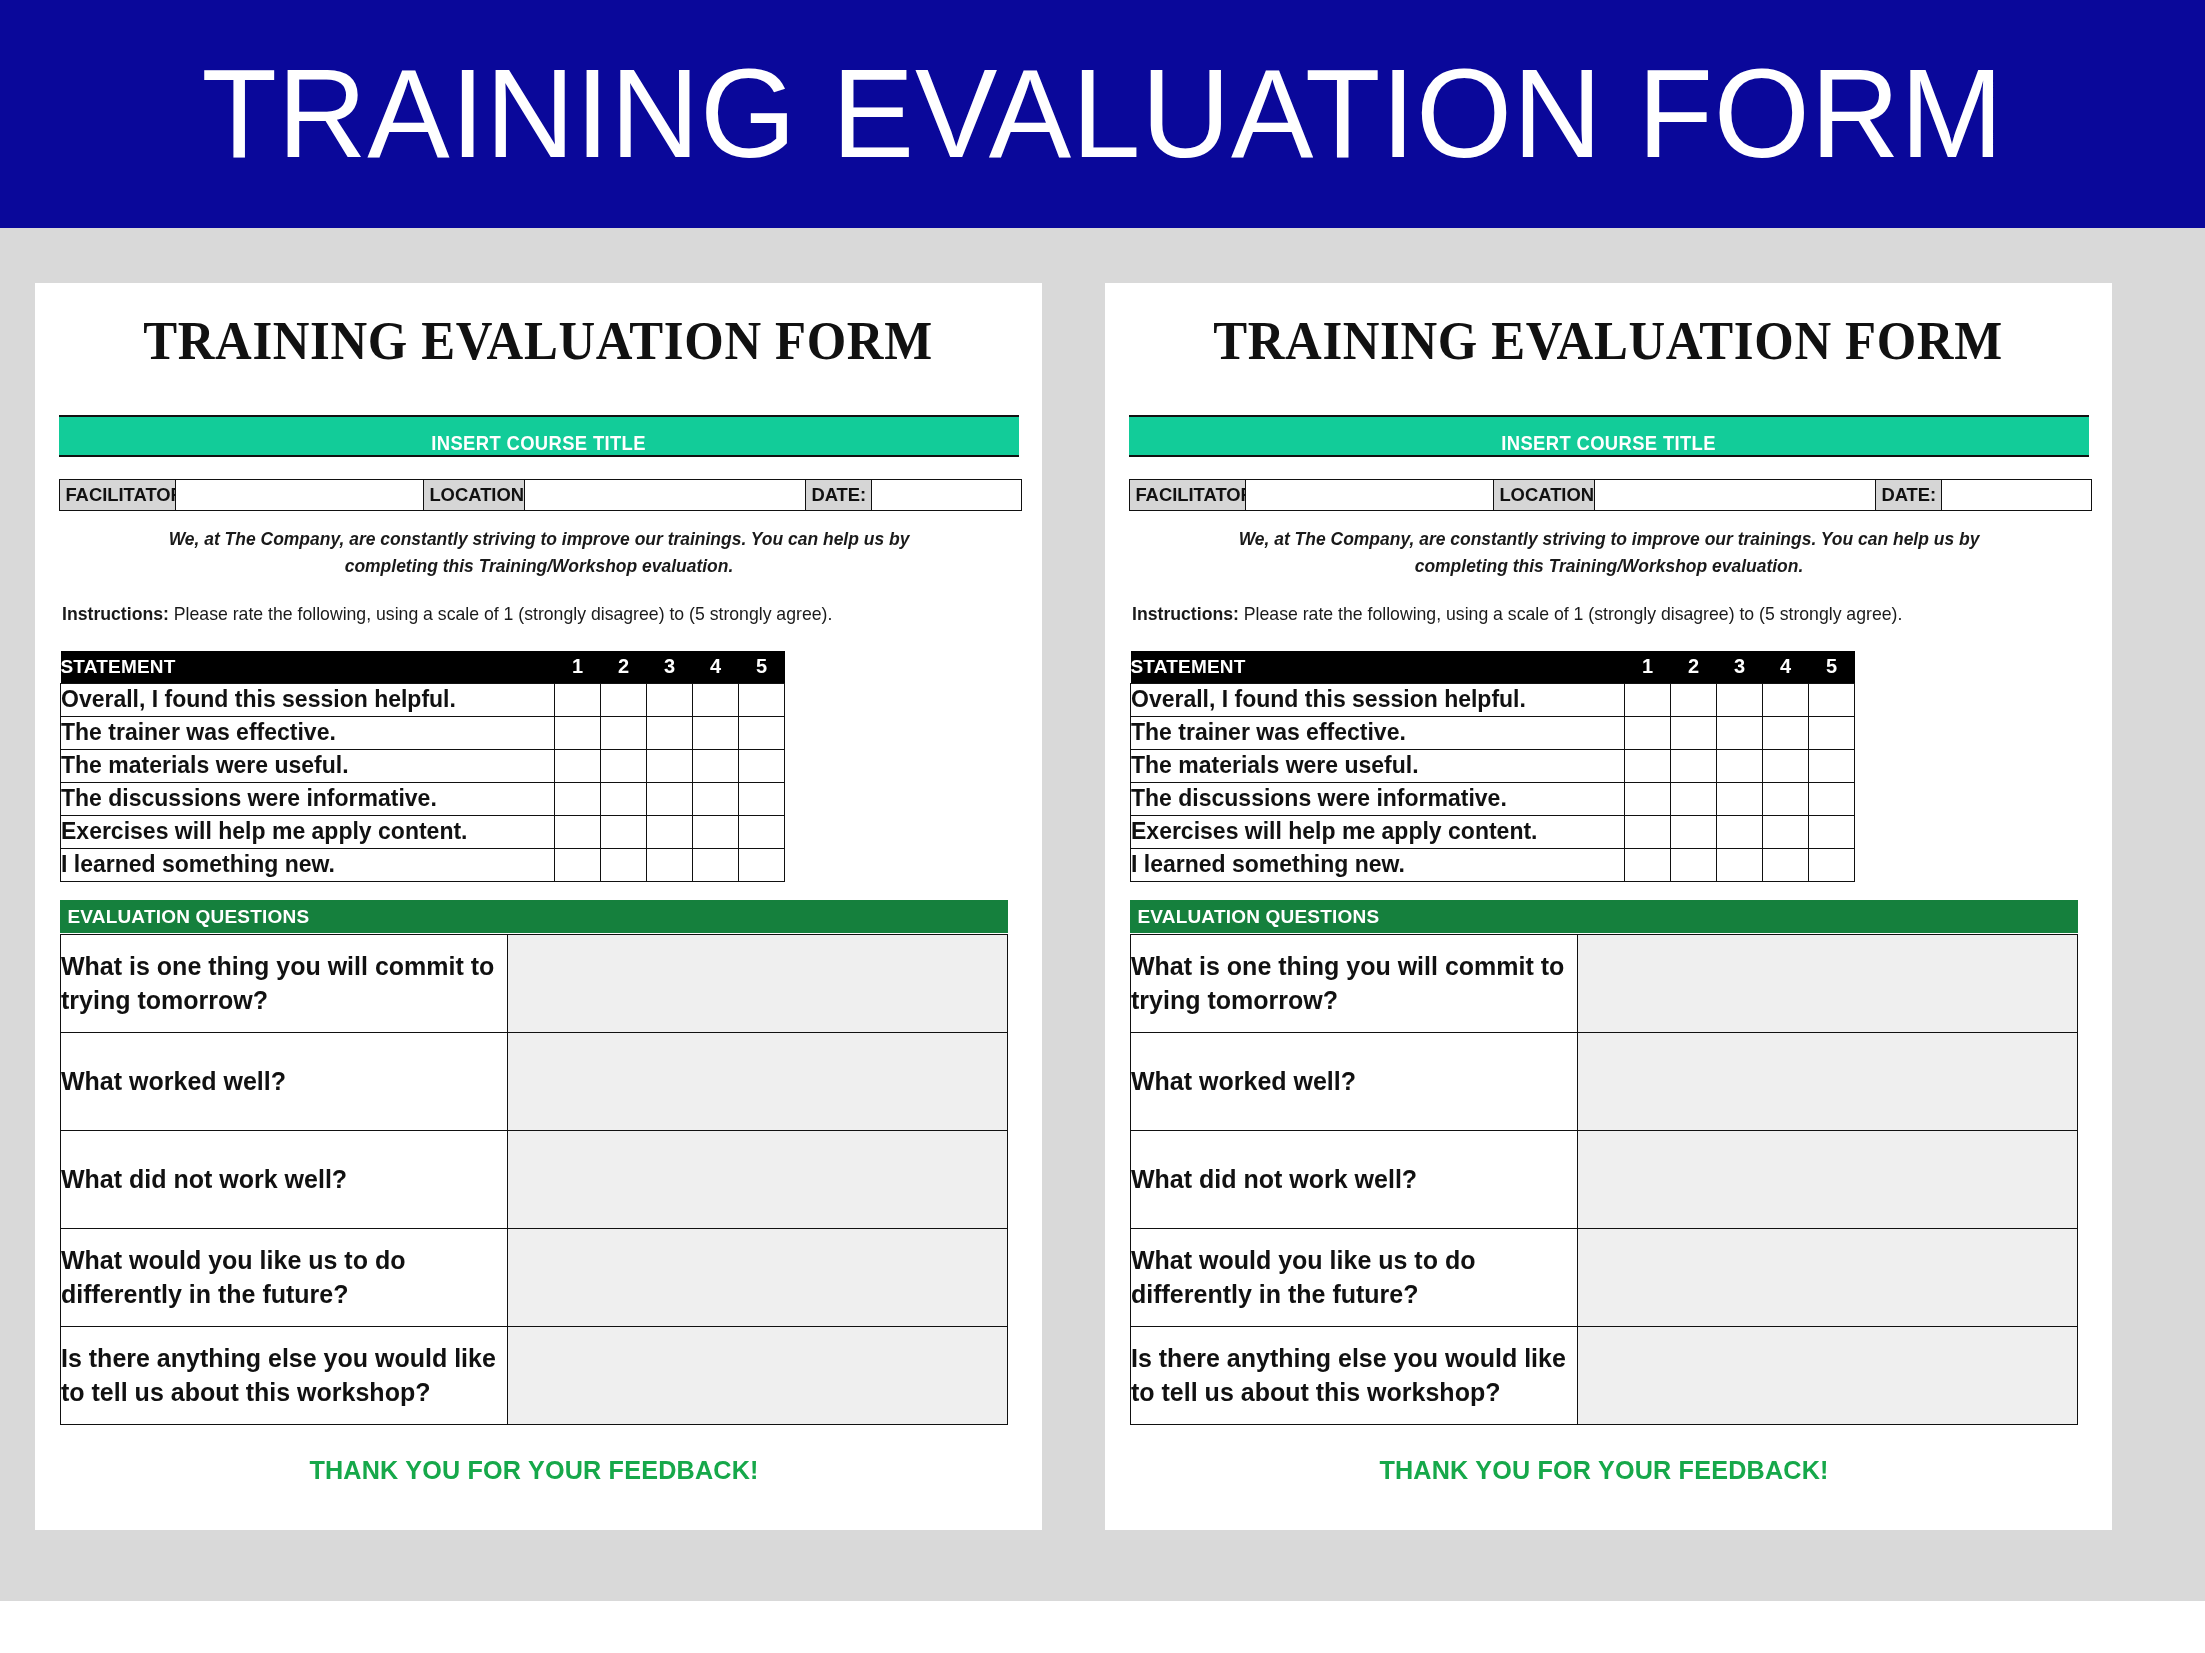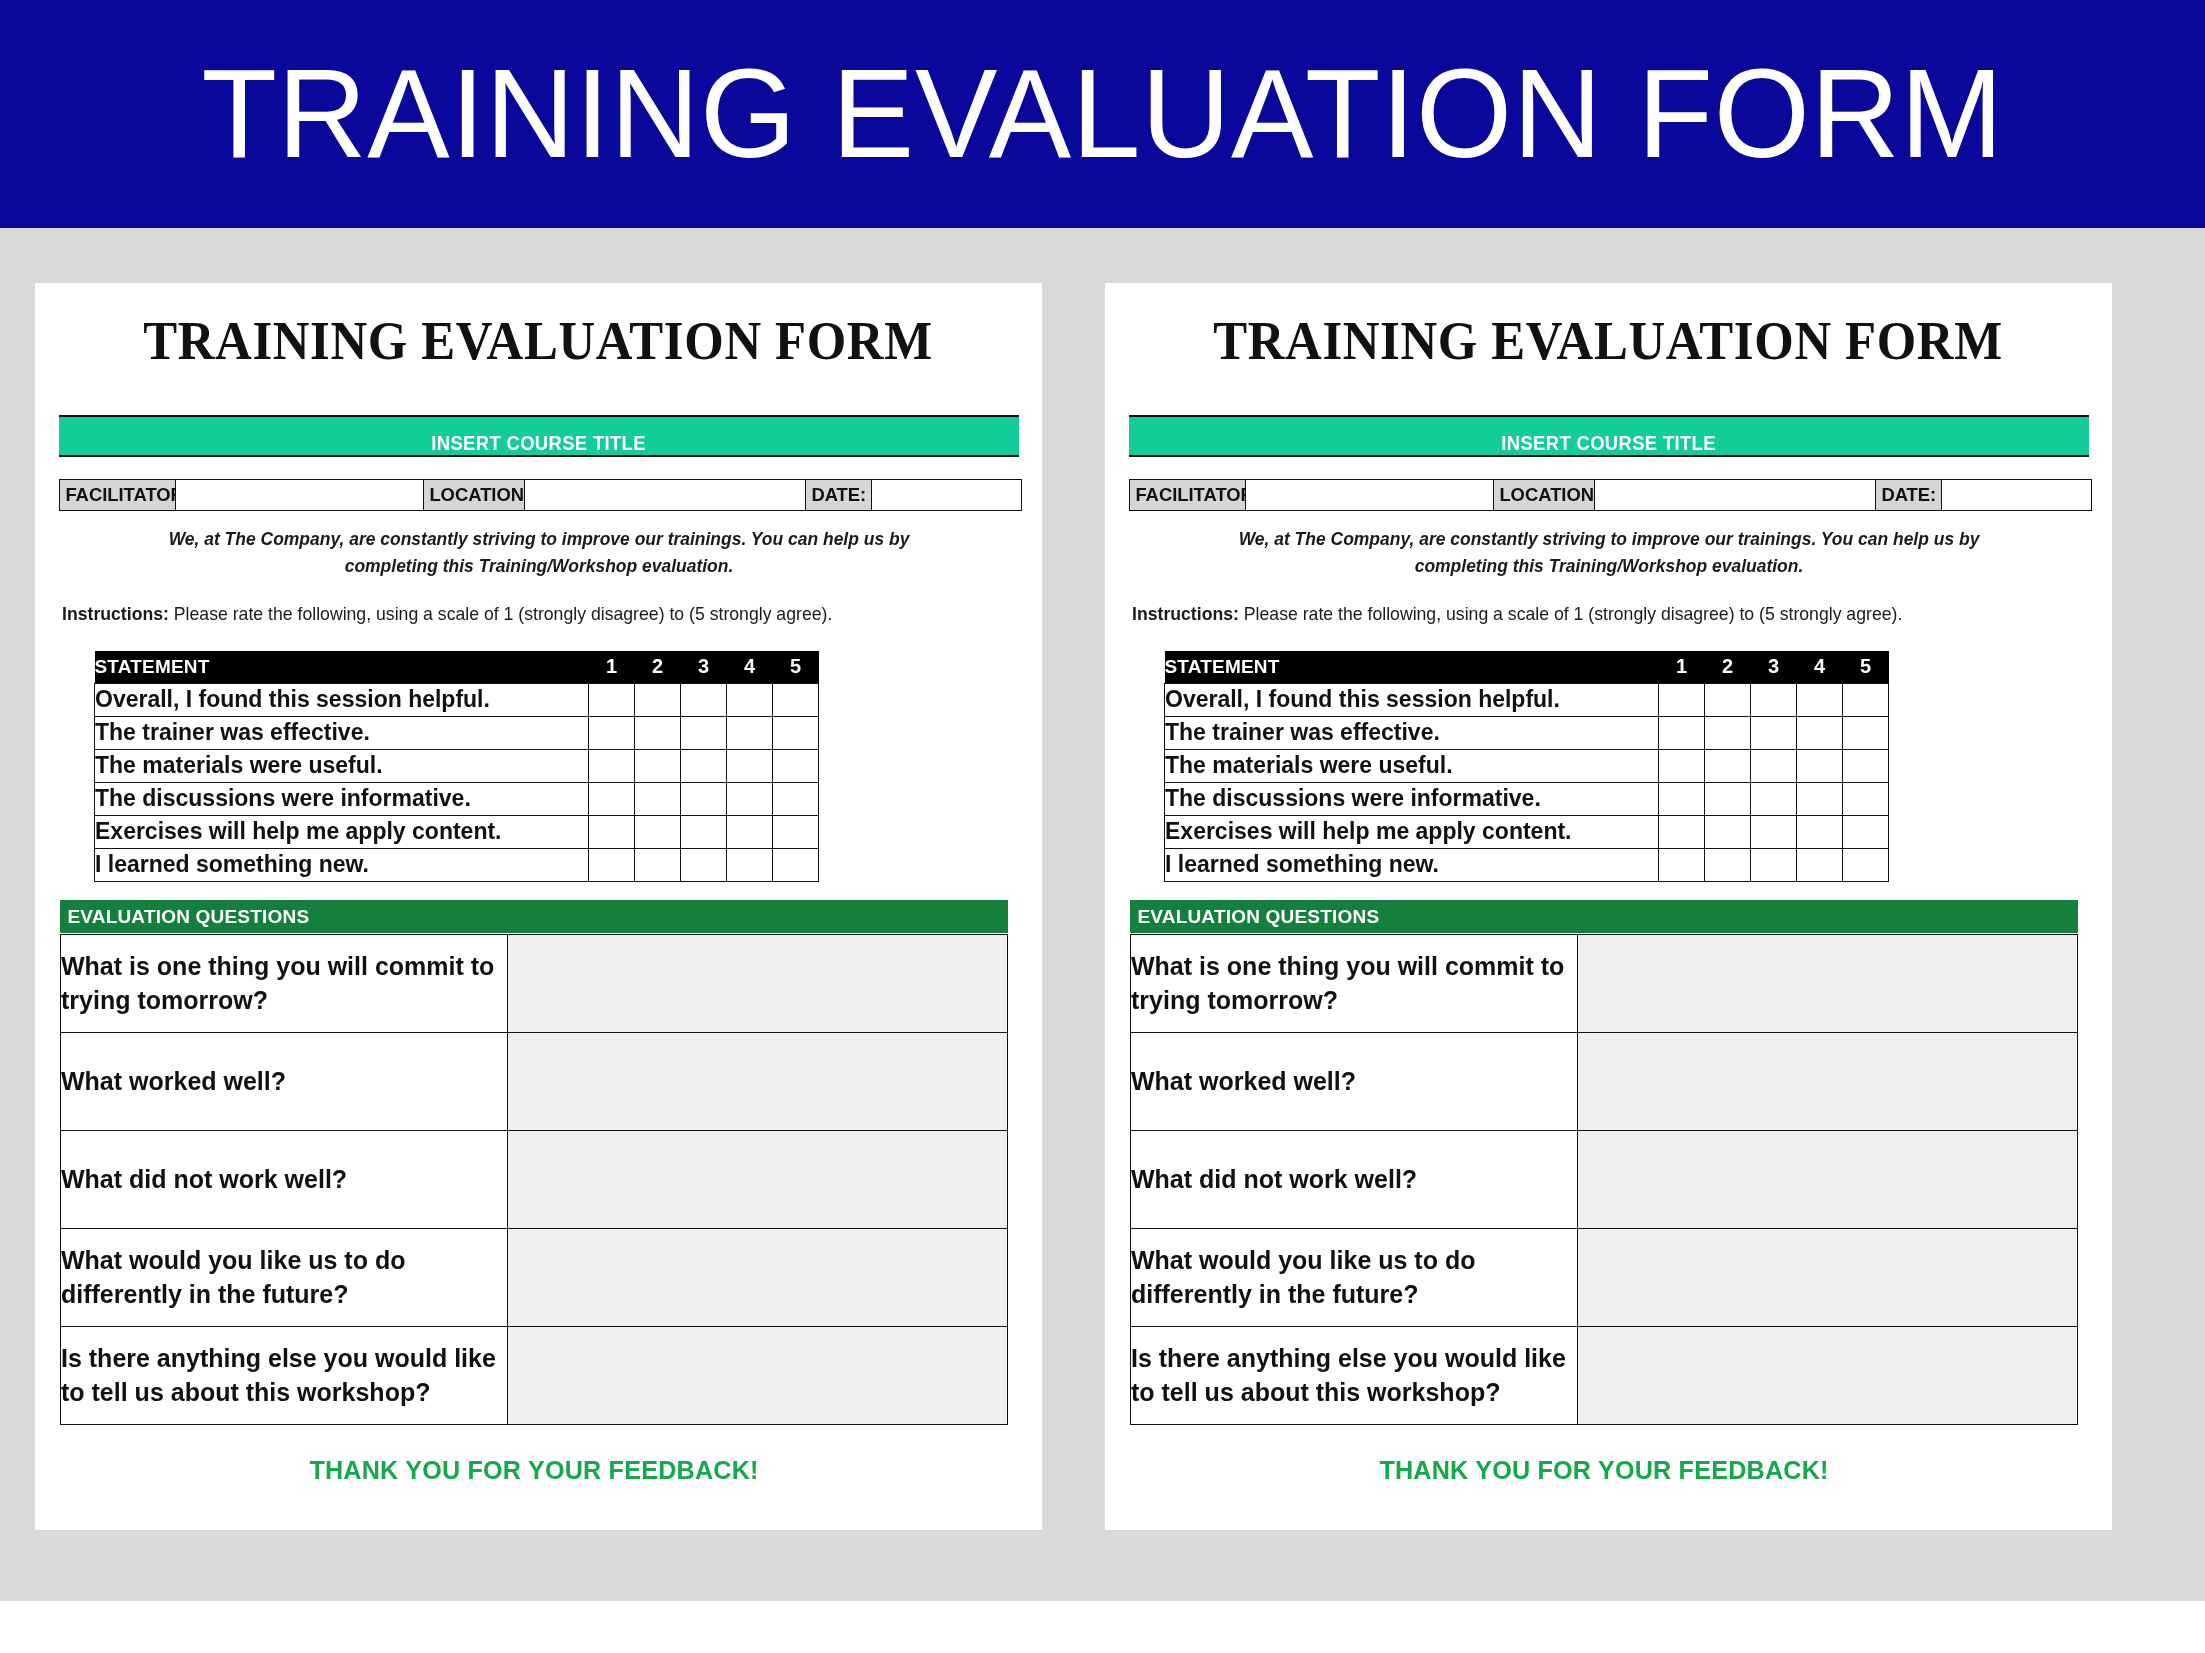--- a/index.html
+++ b/index.html
@@ -171,21 +171,20 @@
   .instructions b { font-weight: bold; }
 
   
   .stmt-table {
     position: absolute;
     left: 25px;
     top: 368px;
     width: 725px;
     border-collapse: collapse;
     table-layout: fixed;
-    margin-left: 34px;
   }
   .stmt-table th, .stmt-table td {
     border: 1.5px solid #111111;
     box-sizing: border-box;
     height: 33px;
     padding: 0;
   }
   .stmt-table thead th {
     background: #000000;
     color: #ffffff;

